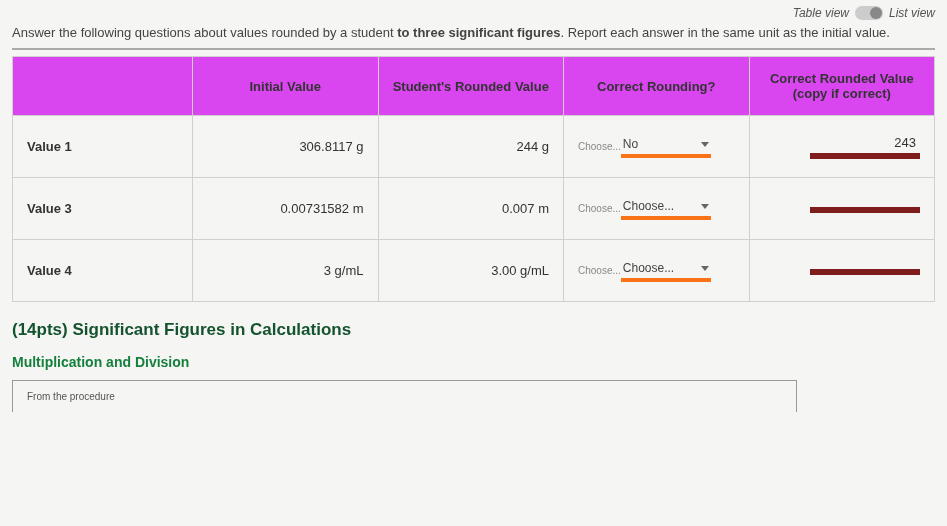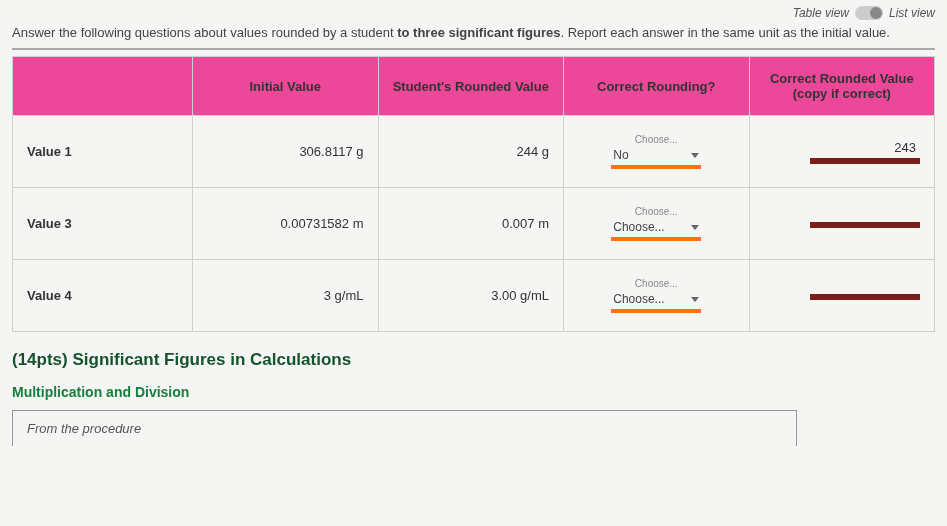--- a/index.html
+++ b/index.html
@@ -3,33 +3,33 @@
 <meta charset="utf-8">
 <style>
 * { box-sizing: border-box; margin: 0; padding: 0; }
 body { font-family: Arial, sans-serif; font-size: 13px; color: #333; background: #f5f5f3; width: 947px; height: 526px; overflow: hidden; padding: 0 12px; }
 .view-toggle { display: flex; justify-content: flex-end; align-items: center; gap: 6px; padding: 6px 0 2px; font-size: 12px; color: #555; font-style: italic; }
 .toggle-sw { position: relative; width: 28px; height: 14px; background: #ccc; border-radius: 7px; cursor: pointer; }
 .toggle-sw::after { content: ""; position: absolute; right: 1px; top: 1px; width: 12px; height: 12px; background: #888; border-radius: 50%; }
 .instructions { font-size: 13px; color: #444; line-height: 1.4; padding: 2px 0 6px; border-bottom: 2px solid #aaa; }
 .instructions b { font-weight: bold; }
 table.data { width: 100%; border-collapse: collapse; margin-top: 6px; table-layout: fixed; }
-table.data th { font-weight: 600; font-size: 13px; color: #333; padding: 14px 8px; text-align: center; border: 1px solid #d0d0ce; background: #ec4899; vertical-align: middle; }
+table.data th { font-weight: 600; font-size: 13px; color: #333; padding: 14px 8px; text-align: center; border: 1px solid #d0d0ce; background: #d946ef; vertical-align: middle; }
 table.data th:first-child { width: 180px; }
 table.data td { border: 1px solid #d0d0ce; padding: 18px 14px; font-size: 13px; vertical-align: middle; height: 62px; }
 td.label { text-align: left; font-weight: 600; padding-left: 18px; }
 td.rt { text-align: right; }
-.choose-wrap { display: flex; flex-direction: column; align-items: center; }
+.choose-wrap { display: flex; flex-direction: row; align-items: center; }
 .choose-lbl { font-size: 10px; color: #888; margin-bottom: 1px; }
 .select-line { display: flex; align-items: center; justify-content: space-between; border-bottom: 4px solid #f97316; width: 90px; padding: 2px 2px 3px 2px; cursor: pointer; font-size: 12px; color: #444; }
 .caret { width: 0; height: 0; border-left: 4px solid transparent; border-right: 4px solid transparent; border-top: 5px solid #666; }
 .ans-line { display: inline-block; border-bottom: 6px solid #7f1d1d; min-width: 110px; text-align: right; padding: 0 4px 3px 0; float: right; }
 .section-h { font-size: 17px; color: #14532d; margin-top: 18px; margin-bottom: 14px; }
 .sub-h { font-size: 14px; font-weight: bold; color: #15803d; margin-bottom: 10px; }
-.proc-box { border: 1px solid #999; border-bottom: none; padding: 10px 14px; font-size: 13px; font-style: italic; color: #555; width: 85%; }
+.proc-box { border: 1px solid #999; border-bottom: none; padding: 10px 14px; font-size: 10px; color: #555; width: 85%; }
 </style>
 </head>
 <body>
 
 <div class="view-toggle">
   <span>Table view</span>
   <div class="toggle-sw"></div>
   <span>List view</span>
 </div>
 

